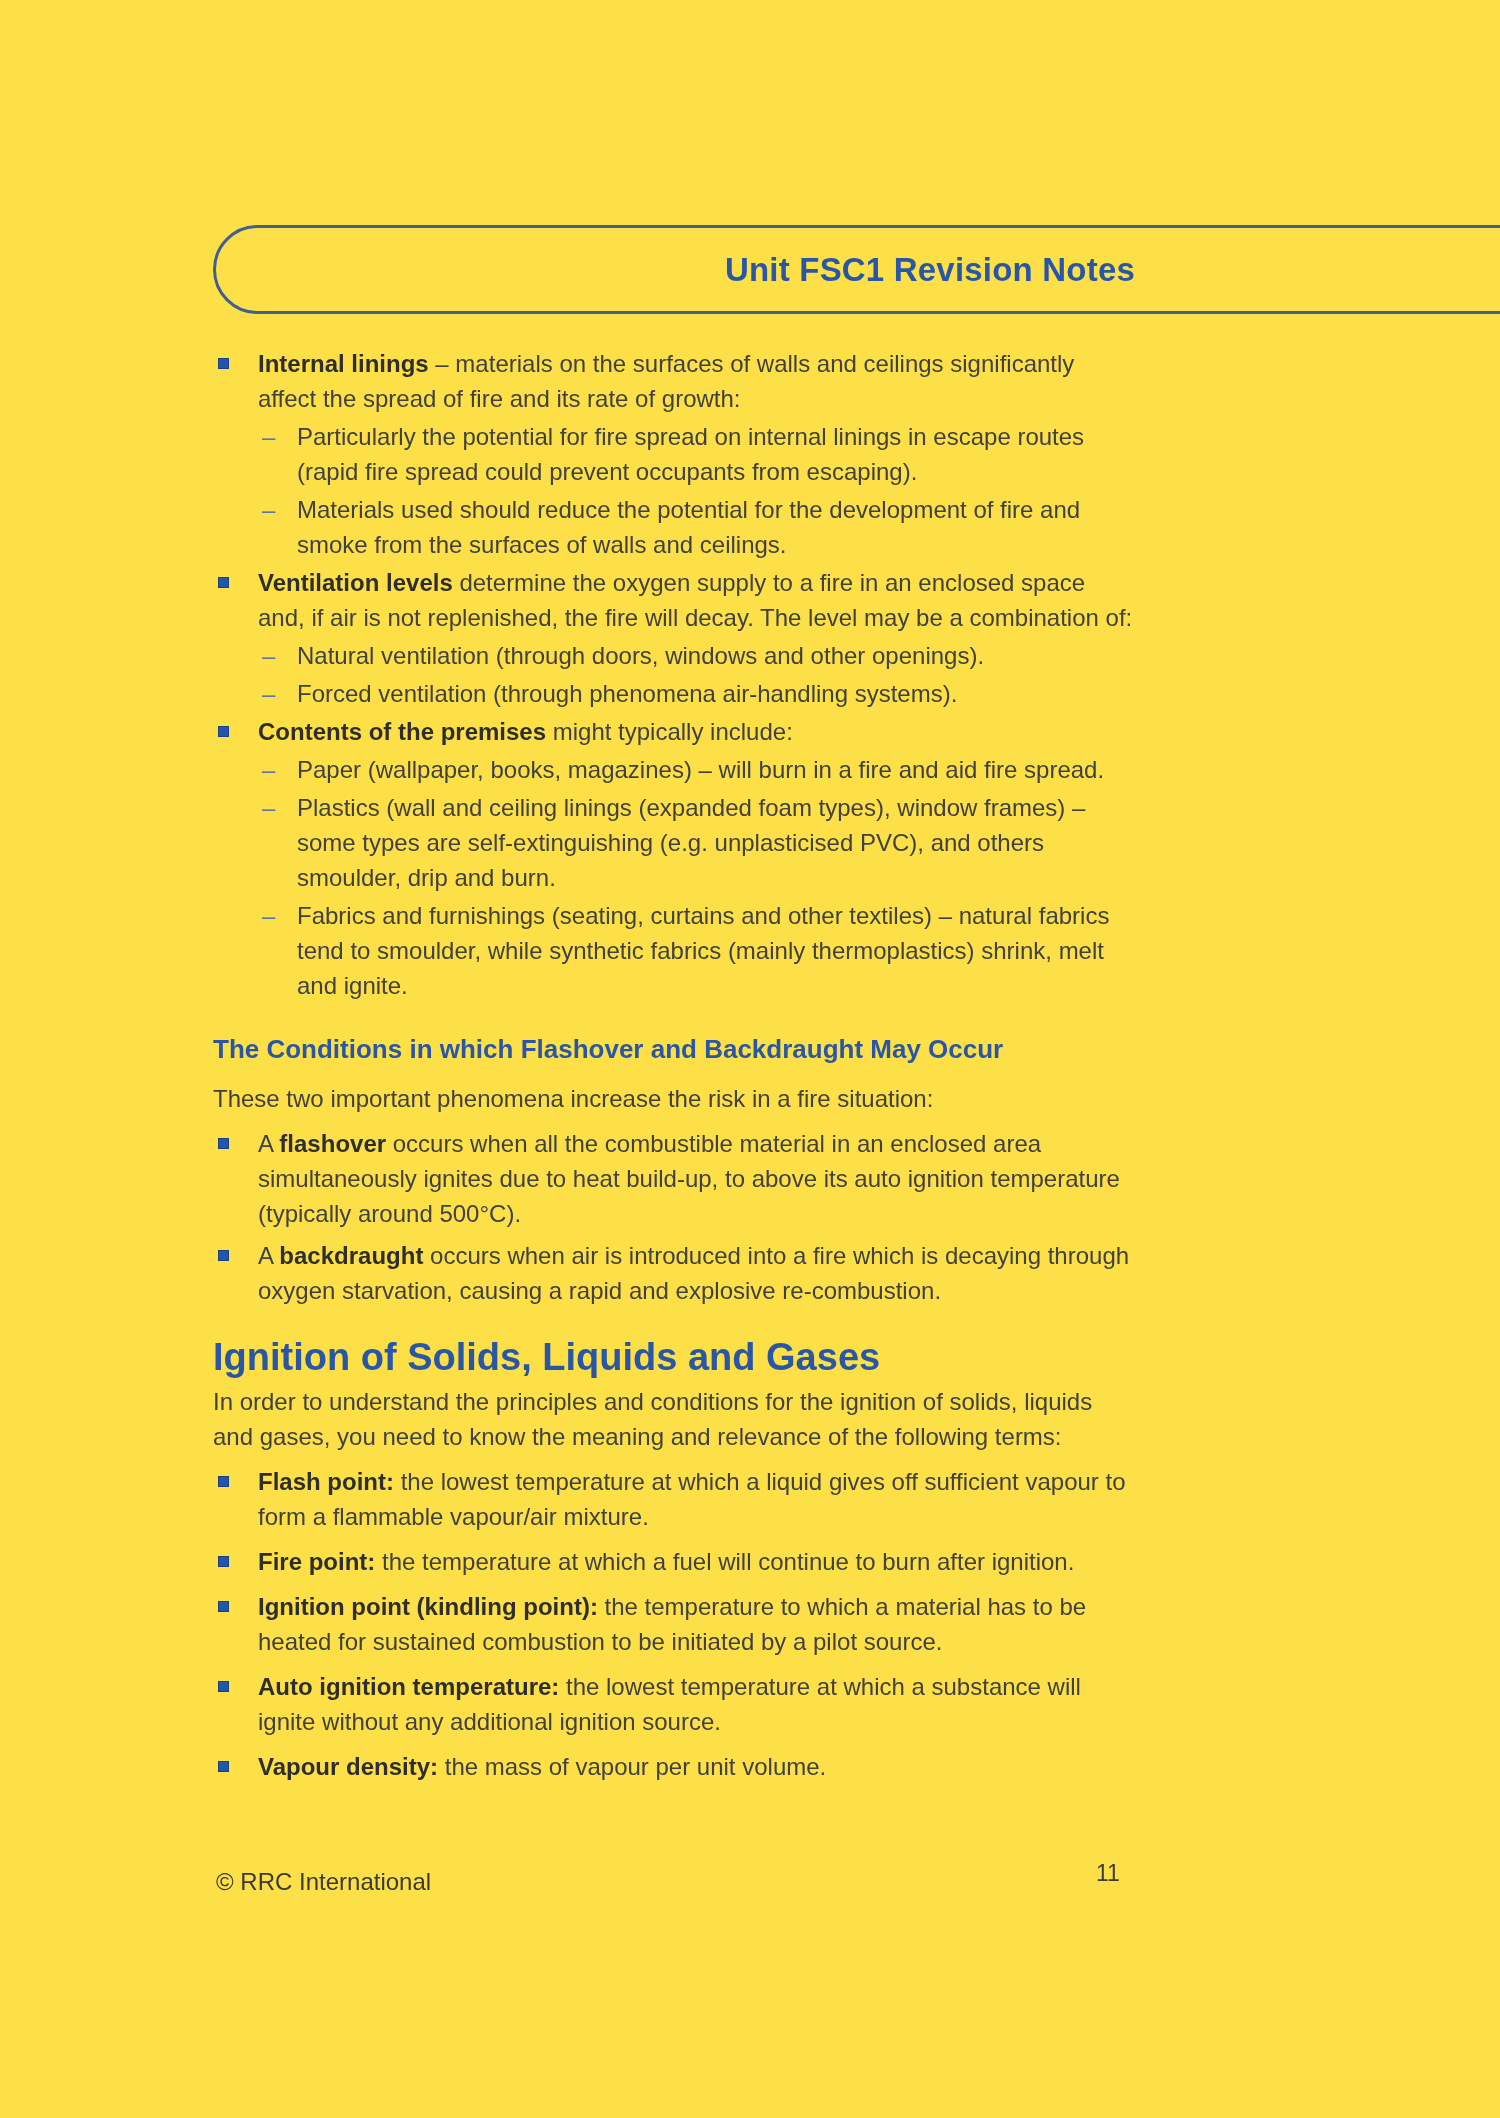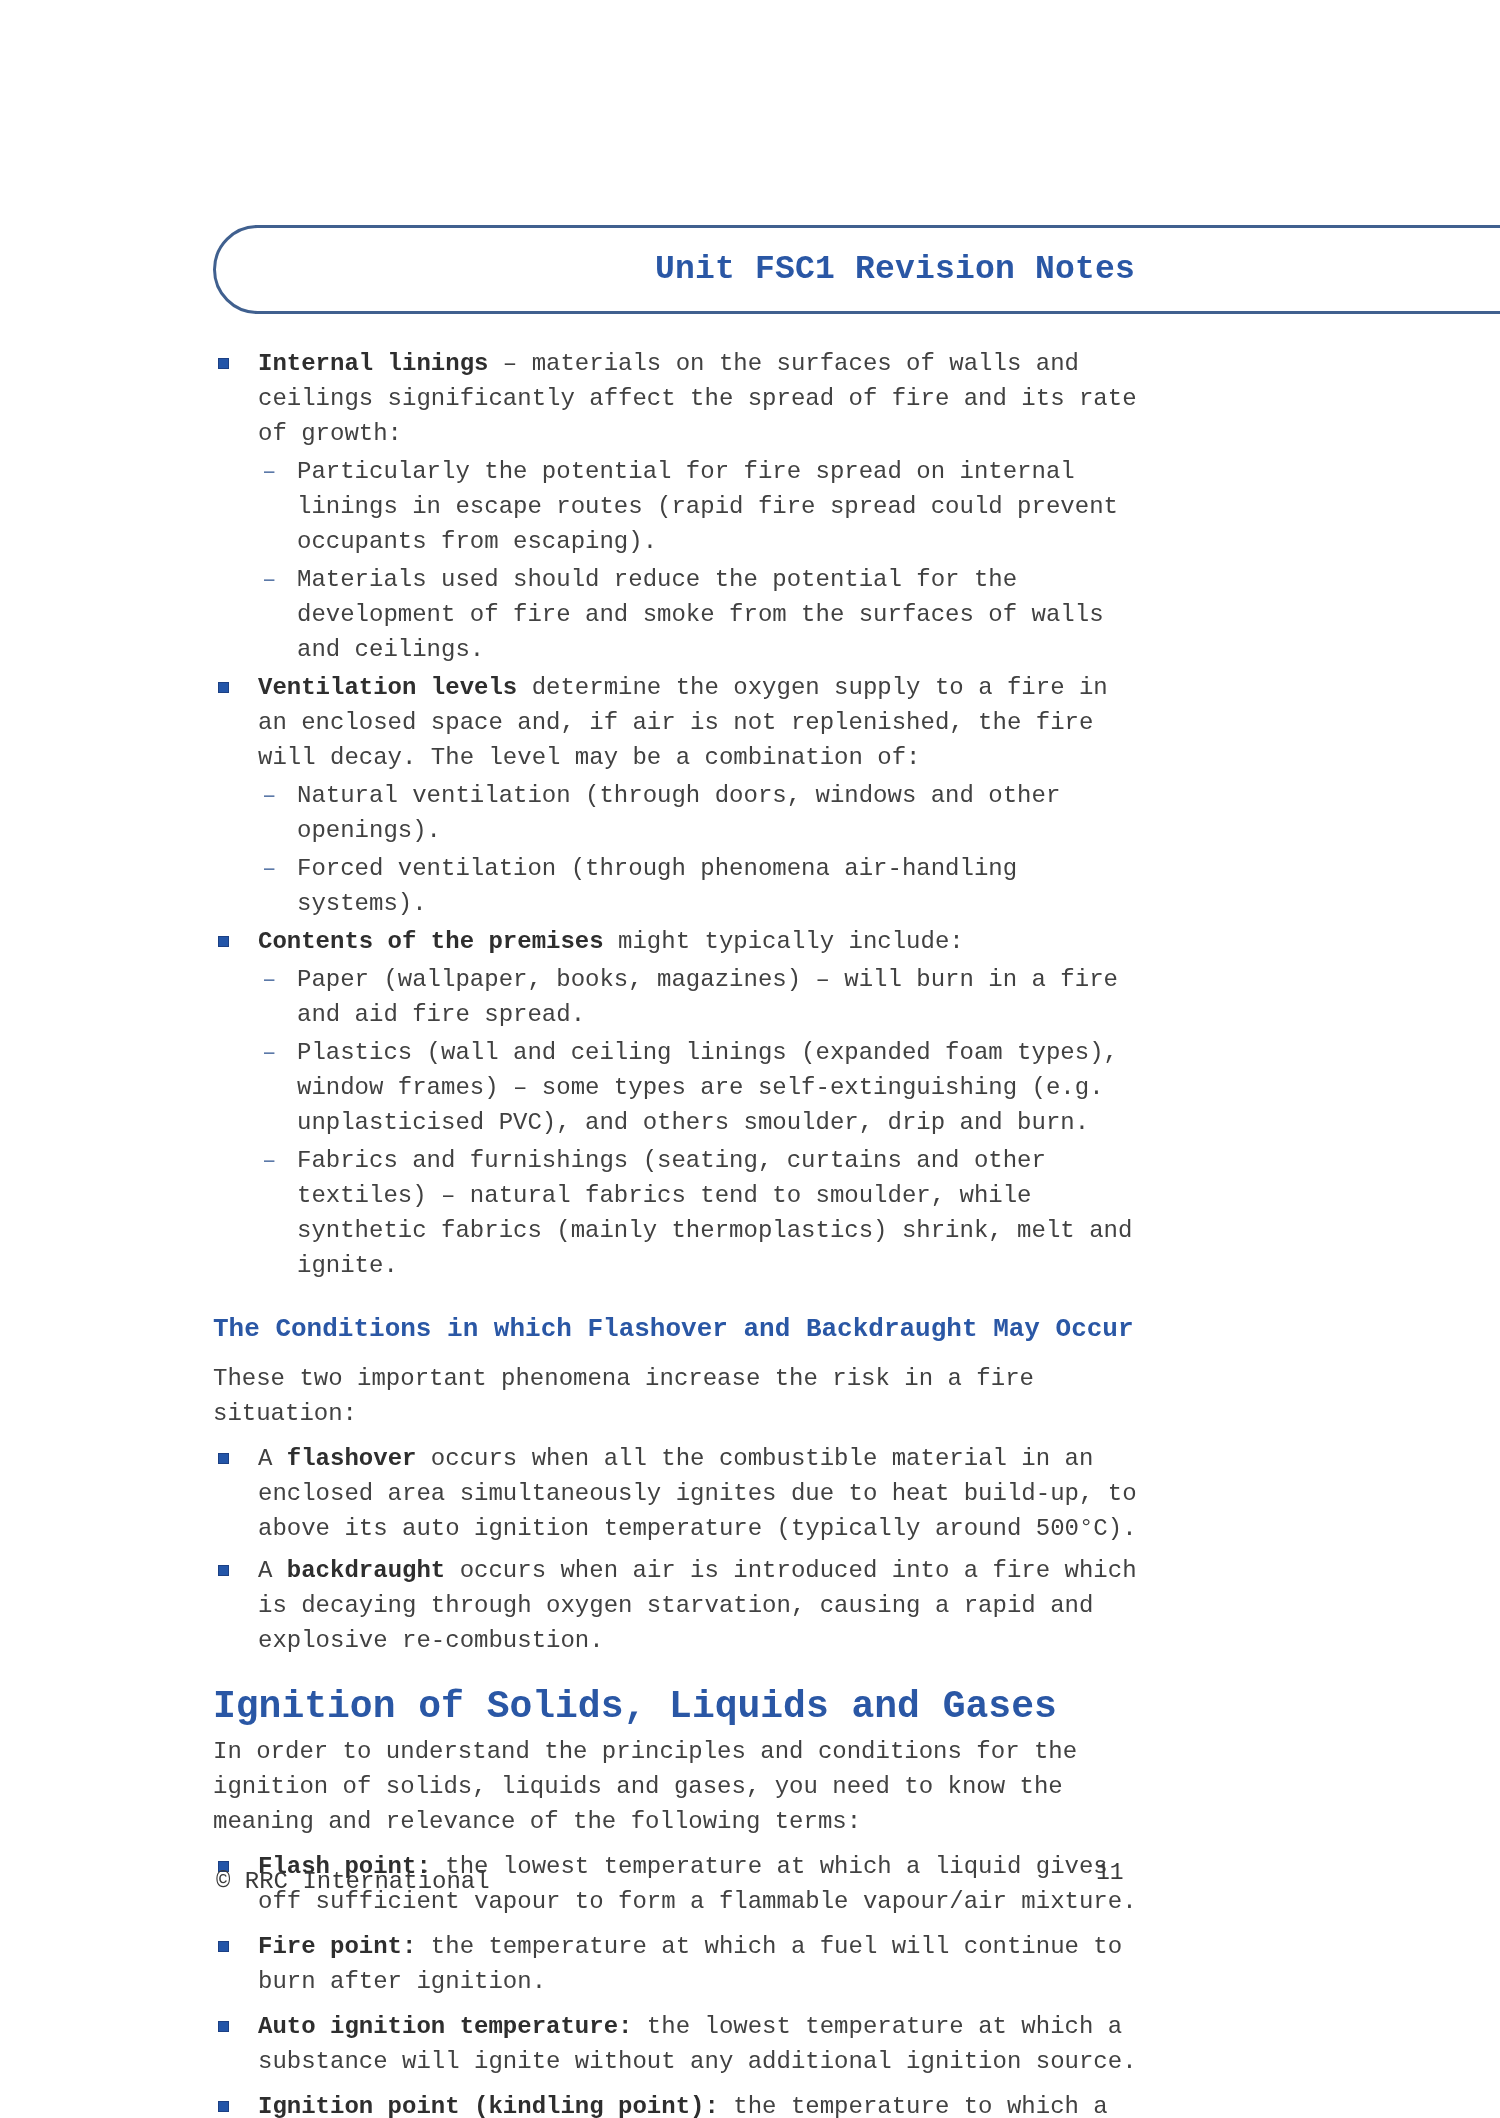--- a/index.html
+++ b/index.html
@@ -1,21 +1,21 @@
 <!DOCTYPE html>
 <html><head>
 <meta charset="utf-8">
 <style>
   html,body{margin:0;padding:0;background:#e8e8e8;}
   .page{
     position:relative;
     width:1500px;height:2118px;
-    background:#ffffff;
+    background:#fde047;
     overflow:hidden;
-    font-family:Liberation Mono, monospace;
+    font-family:Liberation Sans, sans-serif;
     color:#414141;
   }
   
   .header-box{
     position:absolute;
     left:213px;top:225px;
     width:1320px;height:89px;
     border:3px solid #40608f;
     border-radius:47px 0 0 47px;
     display:flex;align-items:center;justify-content:flex-end;
@@ -118,24 +118,24 @@
     <p class="intro">In order to understand the principles and conditions for the ignition of solids, liquids and gases, you need to know the meaning and relevance of the following terms:</p>
 
     <ul class="l1 deflist">
       <li>
         <span class="sq"></span><span class="b">Flash point:</span><span> the lowest temperature at which a liquid gives off sufficient vapour to form a flammable vapour/air mixture.</span>
       </li>
       <li>
         <span class="sq"></span><span class="b">Fire point:</span><span> the temperature at which a fuel will continue to burn after ignition.</span>
       </li>
       <li>
-        <span class="sq"></span><span class="b">Auto ignition temperature:</span><span> the lowest temperature at which a substance will ignite without any additional ignition source.</span>
+        <span class="sq"></span><span class="b">Ignition point (kindling point):</span><span> the temperature to which a material has to be heated for sustained combustion to be initiated by a pilot source.</span>
       </li>
       <li>
-        <span class="sq"></span><span class="b">Ignition point (kindling point):</span><span> the temperature to which a material has to be heated for sustained combustion to be initiated by a pilot source.</span>
+        <span class="sq"></span><span class="b">Auto ignition temperature:</span><span> the lowest temperature at which a substance will ignite without any additional ignition source.</span>
       </li>
       <li>
         <span class="sq"></span><span class="b">Vapour density:</span><span> the mass of vapour per unit volume.</span>
       </li>
     </ul>
 
   </div>
 
   <div class="footer-copyright">© RRC International</div>
   <div class="page-number">11</div>

